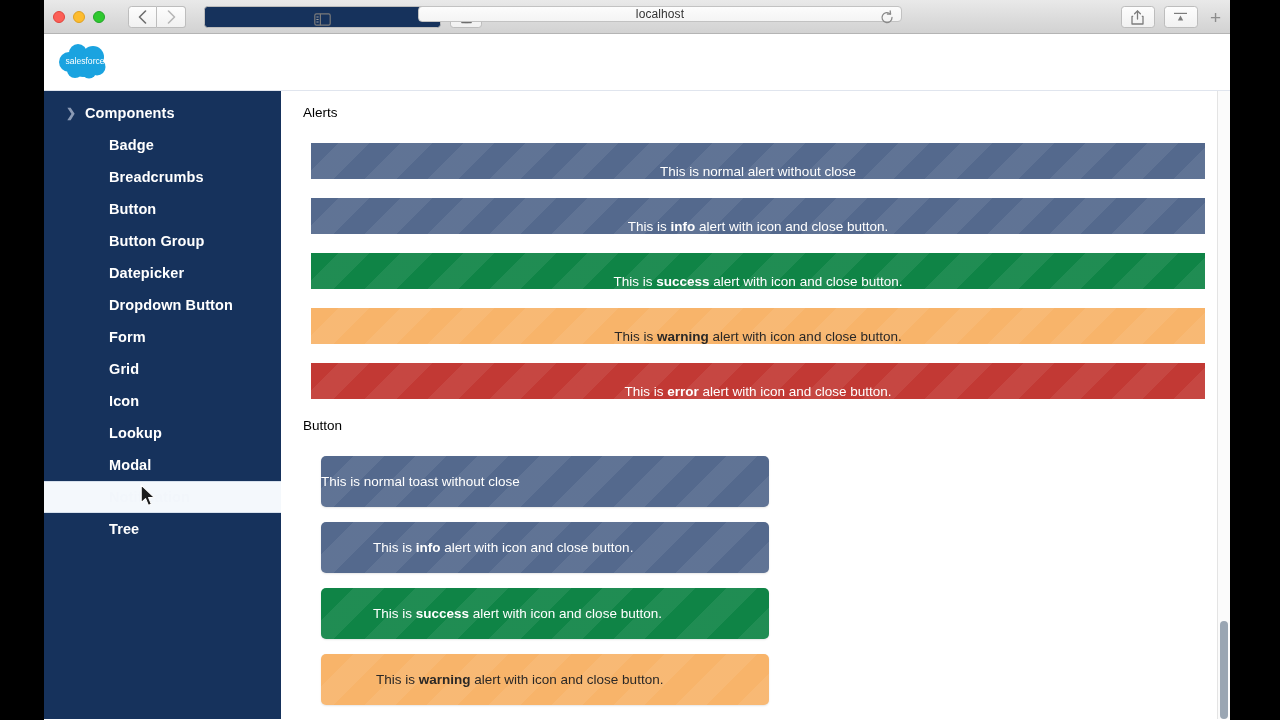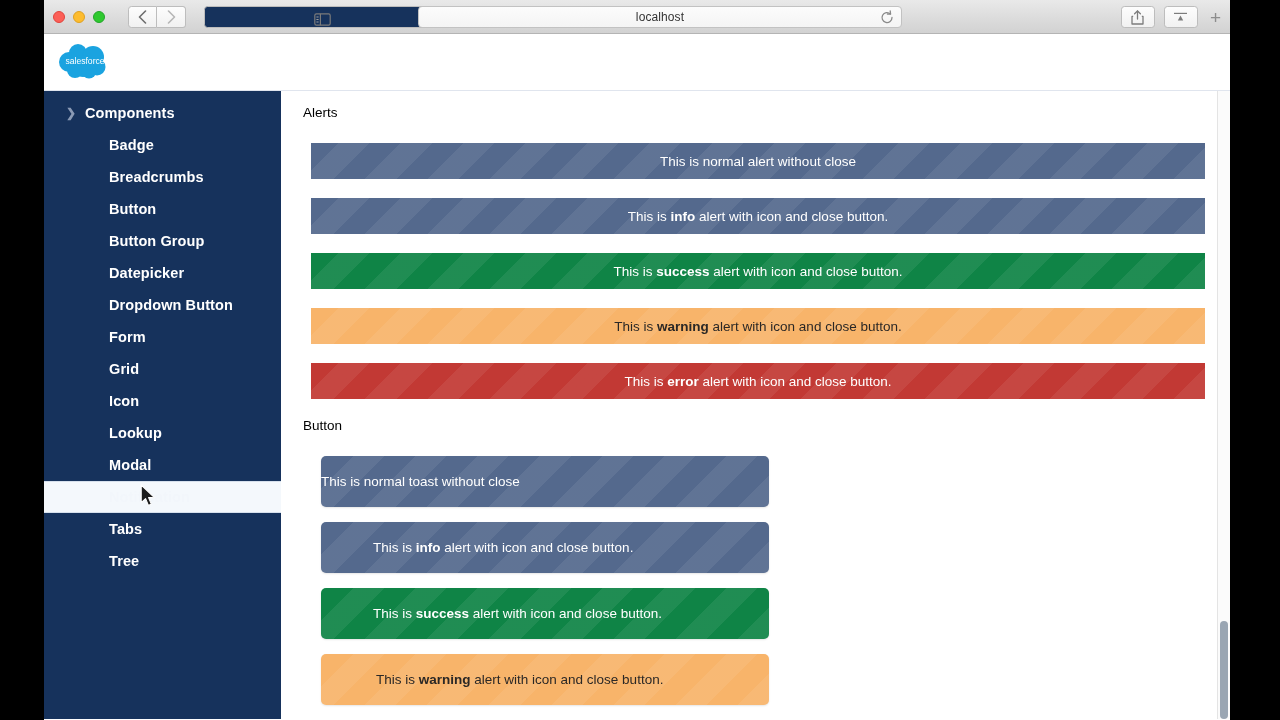--- a/index.html
+++ b/index.html
@@ -43,21 +43,21 @@
   }
   .navgroup { display: flex; margin-left: 23px; }
   .navgroup .chrome-btn { border-radius: 0; }
   .navgroup .chrome-btn:first-child { border-radius: 3.5px 0 0 3.5px; }
   .navgroup .chrome-btn:last-child  { border-radius: 0 3.5px 3.5px 0; border-left: none; }
   .chrome-btn.sidebar { margin-left: 18px; width: 34px; }
   .chrome-btn.home    { margin-left: 9px;  width: 32px; }
 
   .urlbar {
     position: absolute; left: 374px; top: 6px;
-    width: 484px; height: 22px;
+    width: 484px; height: 16px;
     background: linear-gradient(to bottom,#fcfcfc,#f4f4f4);
     border: 1px solid #c2c2c2; border-radius: 4px;
     display: flex; align-items: center; justify-content: center;
   }
   .urlbar .url-text { font-size: 12px; color: #333; letter-spacing: .1px; }
   .urlbar .reload { position: absolute; right: 7px; top: 3px; color: #8a8a8a; }
 
   .chrome-right { position: absolute; right: 6px; top: 6px; display: flex; align-items: center; gap: 9px; }
   .plus-tab { font-size: 19px; color: #8d8d8d; line-height: 1; padding: 0 3px; }
 
@@ -109,21 +109,21 @@
     background-image: repeating-linear-gradient(
       -45deg,
       rgba(255,255,255,.07) 0px, rgba(255,255,255,.07) 22px,
       rgba(255,255,255,0)  22px, rgba(255,255,255,0)  44px);
     pointer-events: none;
   }
 
   .alert {
     position: relative; overflow: hidden;
     height: 36px; margin: 0 13px 19px 9px;
-    display: flex; align-items: center; justify-content: center;
+    display: flex; align-items: flex-end; justify-content: center;
     font-size: 13.5px; color: #ffffff;
   }
   .alert .txt { position: relative; z-index: 2; }
   .alert b { font-weight: bold; }
   .alert.info    { background: #54698d; }
   .alert.success { background: #0f8446; }
   .alert.warning { background: #f8b46a; color: #2b2826; }
   .alert.error   { background: #c23934; }
 
   .toast-wrap { padding-left: 19px; }
@@ -280,23 +280,20 @@
           <div class="nav-item">
             <span>Lookup</span>
           </div>
           <div class="nav-item">
             <span>Modal</span>
           </div>
           <div class="nav-item active">
             <span>Notification</span>
           </div>
           <div class="nav-item">
-            <span>Tabs</span>
-          </div>
-          <div class="nav-item">
             <span>Tree</span>
           </div>
         </nav>
 
       <main class="content">
 
         <div class="section-title">Alerts</div>
         <div id="alerts">
             <div class="alert info">
               <div class="stripes"></div>

